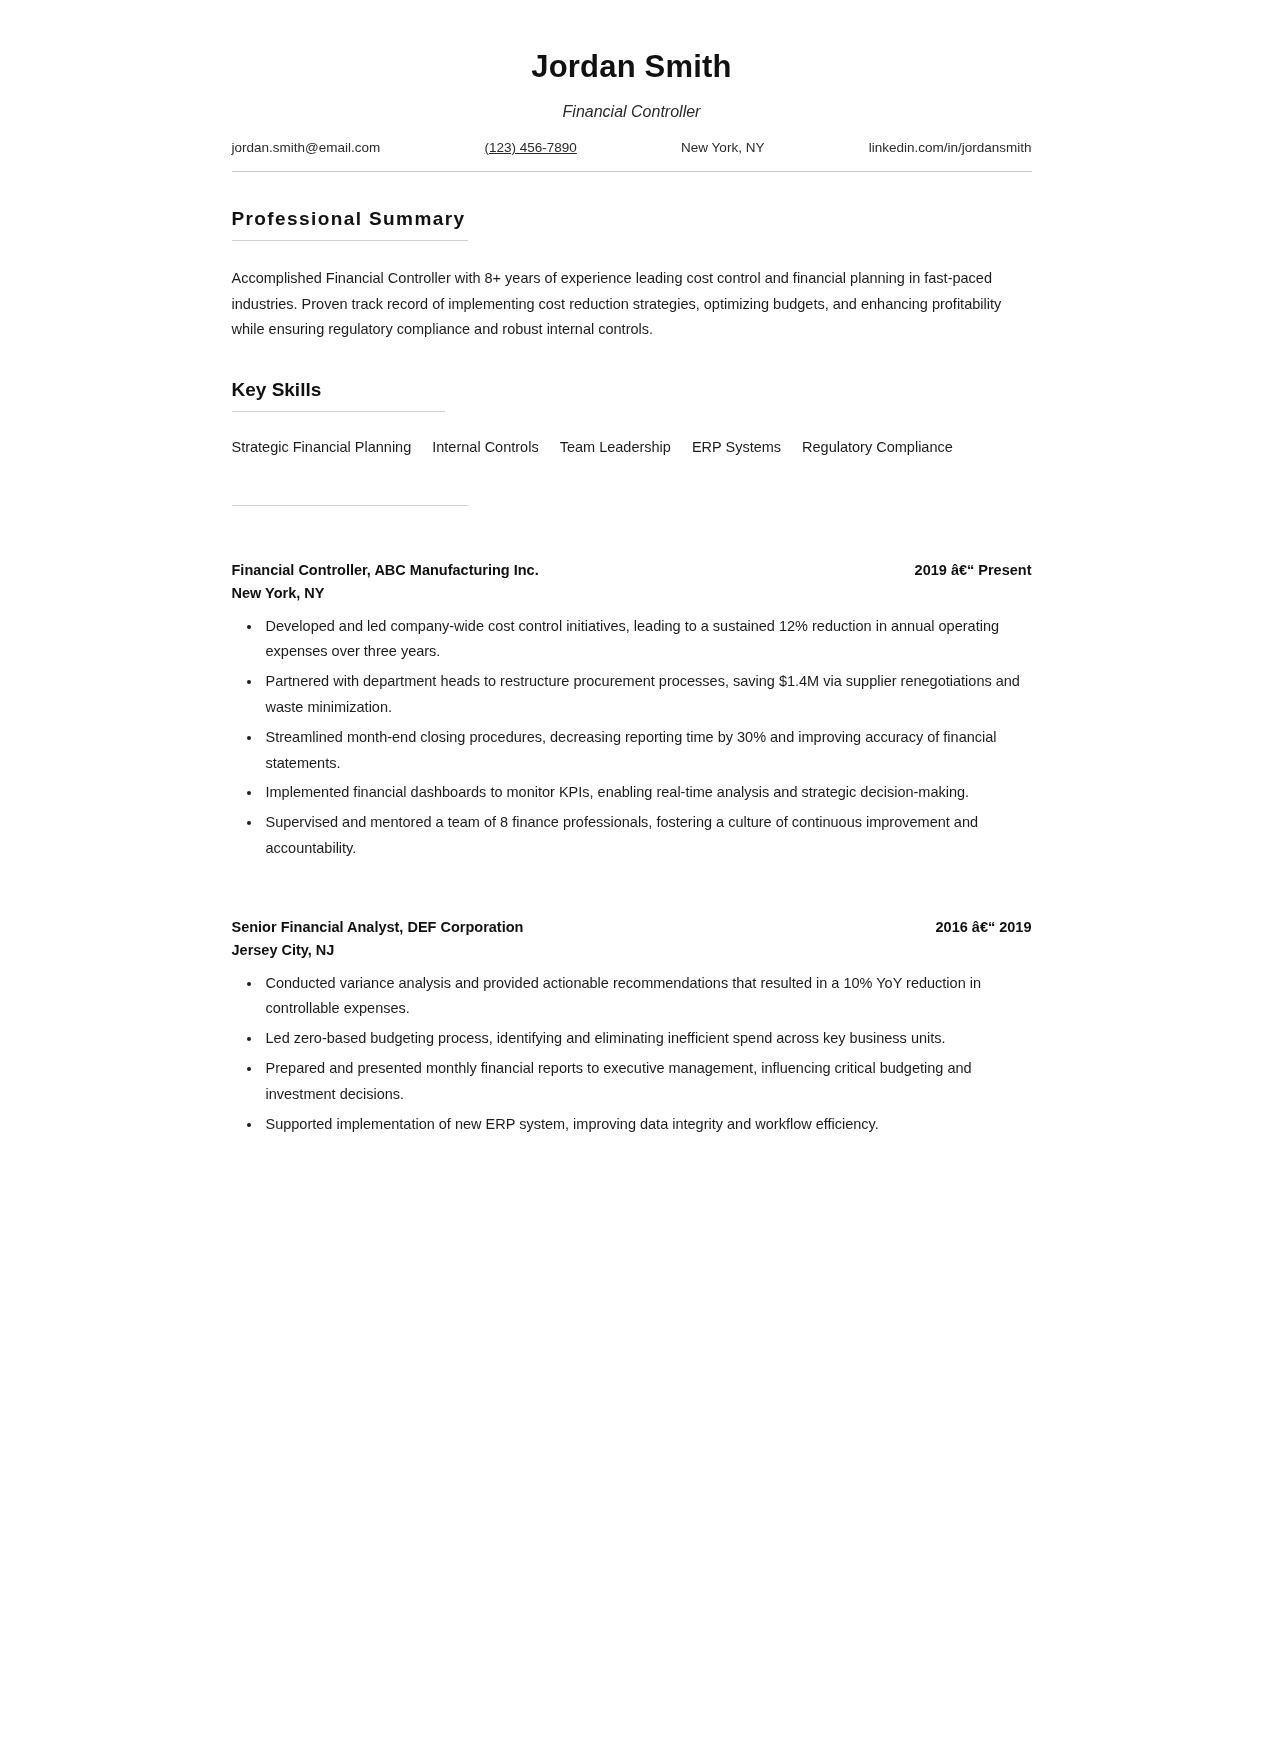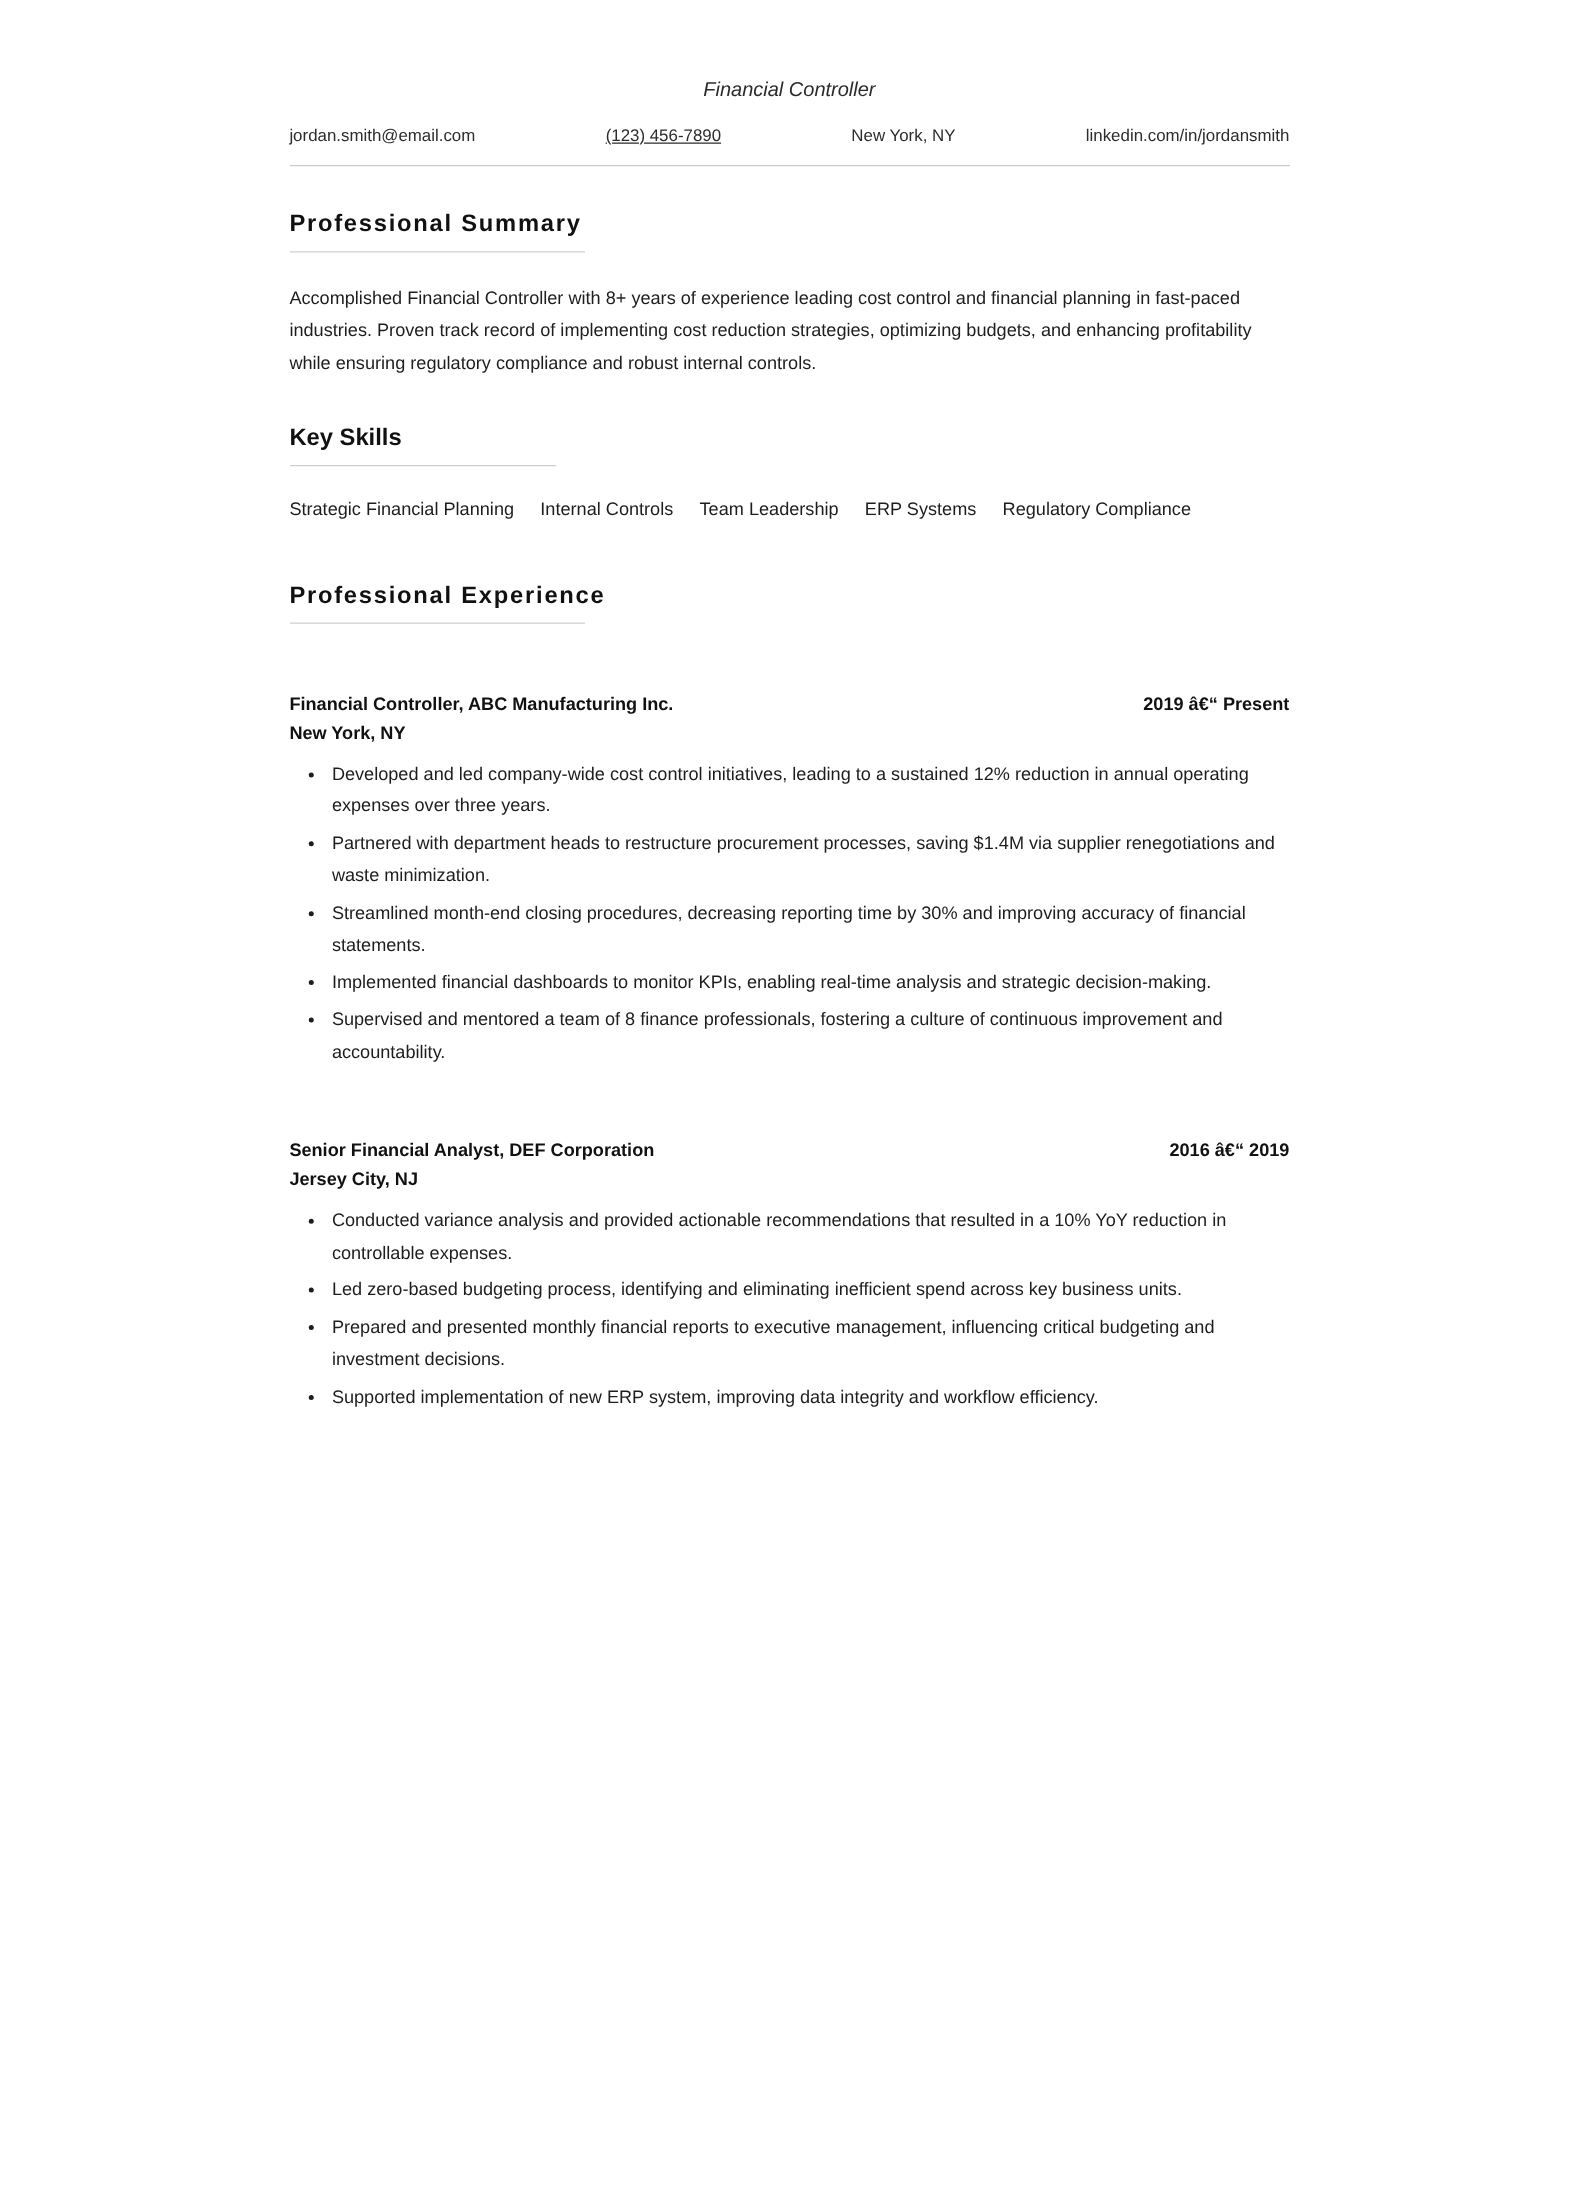--- a/index.html
+++ b/index.html
@@ -172,20 +172,21 @@
   }
 </style>
 </head>
 <body>
 
 <div class="page">
   <div class="resume-clip">
     <div class="resume">
 
       <div>
+        <h1 class="name">Jordan Smith</h1>
         <div class="title">Financial Controller</div>
 
         <div class="contact-row">
           <div class="contact-item c1">jordan.smith@email.com</div>
           <div class="contact-item c2">(123) 456-7890</div>
           <div class="contact-item c3">New York, NY</div>
           <div class="contact-item c4">linkedin.com/in/jordansmith</div>
         </div>
 
         <hr class="header-rule">
@@ -209,23 +210,20 @@
             <span class="skill">Strategic Financial Planning</span>
             <span class="skill">Internal Controls</span>
             <span class="skill">Team Leadership</span>
             <span class="skill">ERP Systems</span>
             <span class="skill">Regulatory Compliance</span>
           </div>
         </div>
       </div>
 
       <div class="section experience">
-        <div>
-          <div class="section-heading spaced">Professional Experience</div>
-        </div>
         <hr class="section-rule wide">
 
         <div class="job">
           <div class="job-header">
             <div class="job-title">Financial Controller, ABC Manufacturing Inc.</div>
             <div class="job-dates">2019 â€“ Present</div>
           </div>
           <div class="job-location">New York, NY</div>
           <ul class="bullets">
             <li>Developed and led company-wide cost control initiatives, leading to a sustained 12% reduction in annual operating expenses over three years.</li>

